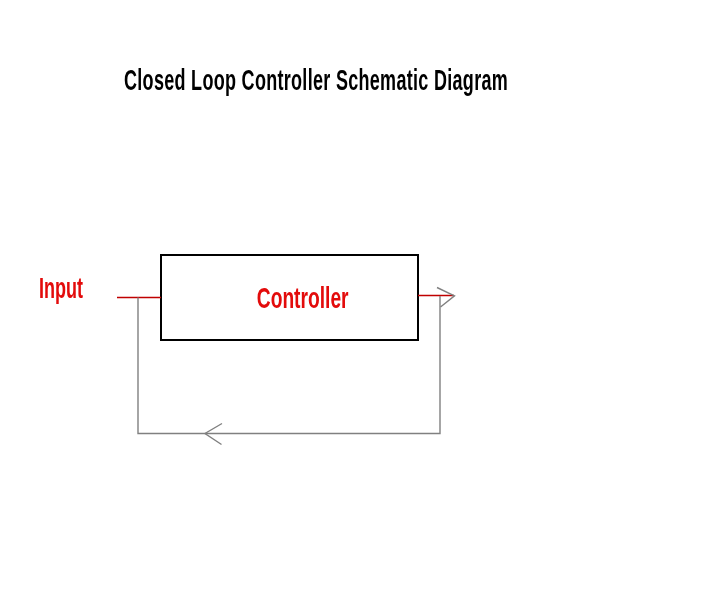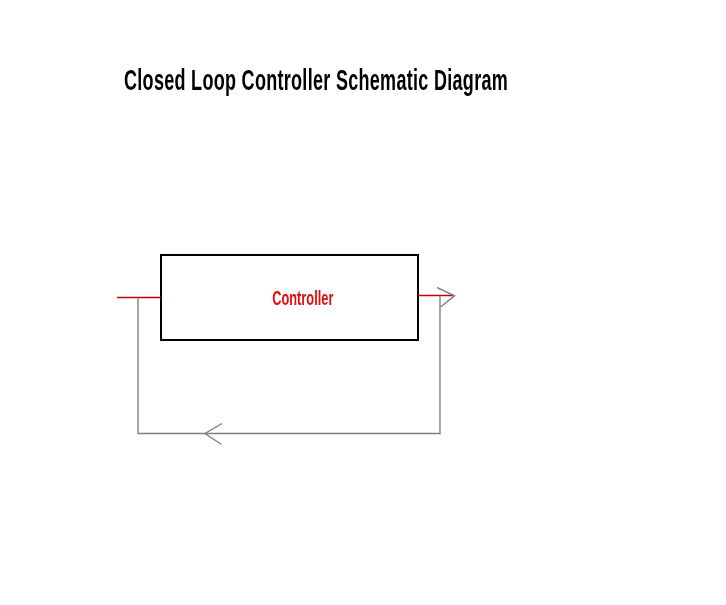--- a/index.html
+++ b/index.html
@@ -58,38 +58,39 @@
     top: 254px;
     width: 259px;
     height: 87px;
     border: 2px solid var(--ink-black);
     background: var(--canvas-bg);
     display: flex;
     align-items: center;
     justify-content: center;
     padding-left: 26px; 
   }
-  .controller-box .label { position: static; font-size: 20px; }
+  .controller-box .label { position: static; font-size: 30px; }
   .wires {
     position: absolute;
     left: 0; top: 0;
     width: 726px;
     height: 605px;
     pointer-events: none;
   }
   .wire-red  { stroke: var(--line-red);  stroke-width: 1.5; fill: none; }
   .wire-gray { stroke: var(--line-gray); stroke-width: 1.4; fill: none; }
 </style>
 </head>
 <body>
 
 <div class="canvas">
 
   <h1 class="title"><span class="cond">Closed Loop Controller Schematic Diagram</span></h1>
 
+  <div class="label label-input"><span class="cond">Input</span></div>
 
   <div class="controller-box">
     <span class="label"><span class="cond-center">Controller</span></span>
   </div>
 
 
   <svg class="wires" viewBox="0 0 726 605" xmlns="http://www.w3.org/2000/svg">
 
     <line class="wire-red" x1="117" y1="297.5" x2="161" y2="297.5"></line>
 

